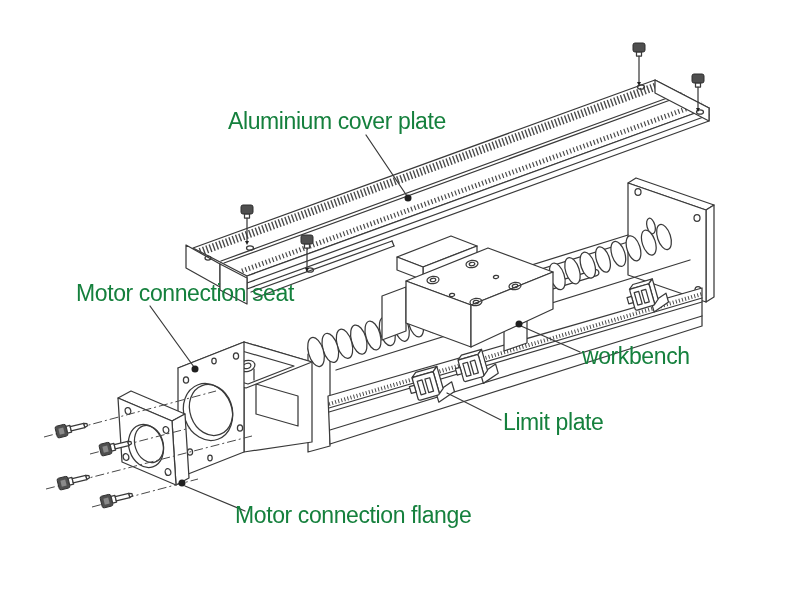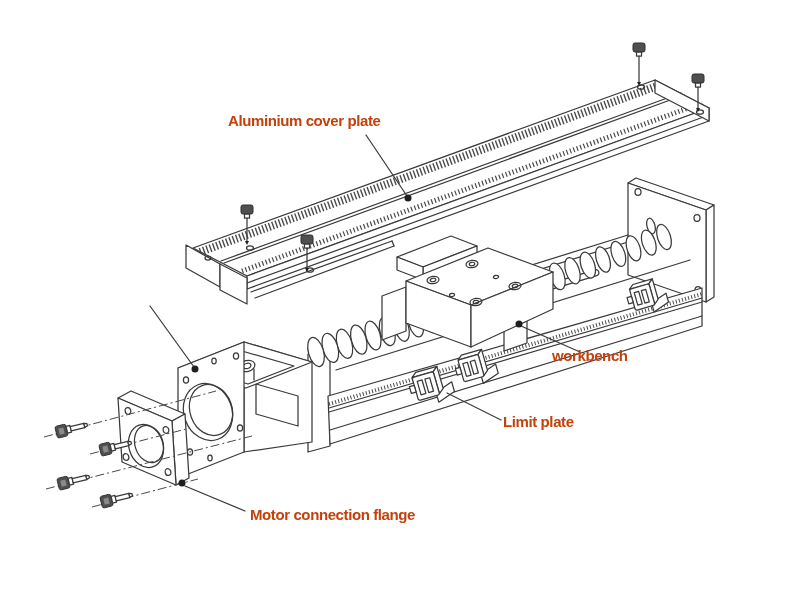--- a/index.html
+++ b/index.html
@@ -7,21 +7,21 @@
        font-family:"Liberation Sans","DejaVu Sans",sans-serif;}
   .stage{position:relative;width:800px;height:600px;background:#ffffff;}
   svg{position:absolute;left:0;top:0;}
   svg *{vector-effect:non-scaling-stroke;}
   .ln{fill:none;stroke:#3a3a3a;stroke-width:1.25;stroke-linejoin:round;stroke-linecap:round;}
   .fw{fill:#ffffff;stroke:#3a3a3a;stroke-width:1.25;stroke-linejoin:round;}
   .dk{fill:#4f4f4f;stroke:#2e2e2e;stroke-width:1;}
   .dot{fill:#1f1f1f;stroke:none;}
   .serr{fill:none;stroke:#4a4a4a;stroke-linecap:butt;}
   .dd{fill:none;stroke:#4a4a4a;stroke-width:1;stroke-dasharray:9 3 2 3;}
-  .lbl{position:absolute;color:#c2410c;font-size:15px;font-weight:bold;
+  .lbl{position:absolute;color:#15803d;font-size:23px;font-weight:normal;
        letter-spacing:-0.4px;white-space:nowrap;line-height:22px;}
 </style>
 </head>
 <body>
 
 <div class="stage">
 <svg width="800" height="600" viewBox="0 0 800 600">
 
   <g>
     <polygon class="fw" points="628,183 636,178 714,205 706,210"></polygon>
@@ -269,19 +269,20 @@
     <line class="ln" x1="580" y1="352" x2="521" y2="326"></line>
     <circle class="dot" cx="519" cy="324" r="3.5"></circle>
     <line class="ln" x1="501" y1="420" x2="447" y2="393"></line>
     <line class="ln" x1="245" y1="511" x2="185" y2="486"></line>
     <circle class="dot" cx="182" cy="483" r="3.5"></circle>
   </g>
 </svg>
 
 <div class="lbl" style="left:228px;top:110px;">Aluminium cover plate</div>
 
-
-<div class="lbl" style="left:552px;top:345px;">workbench</div>
+<div class="lbl" style="left:76px;top:282px;">Motor connection seat</div>
+
+<div class="lbl" style="left:582px;top:345px;">workbench</div>
 
 <div class="lbl" style="left:503px;top:411px;">Limit plate</div>
 
-<div class="lbl" style="left:250px;top:504px;text-align:right;">Motor connection flange</div>
+<div class="lbl" style="left:235px;top:504px;text-align:right;">Motor connection flange</div>
 </div>
 
 </body></html>

